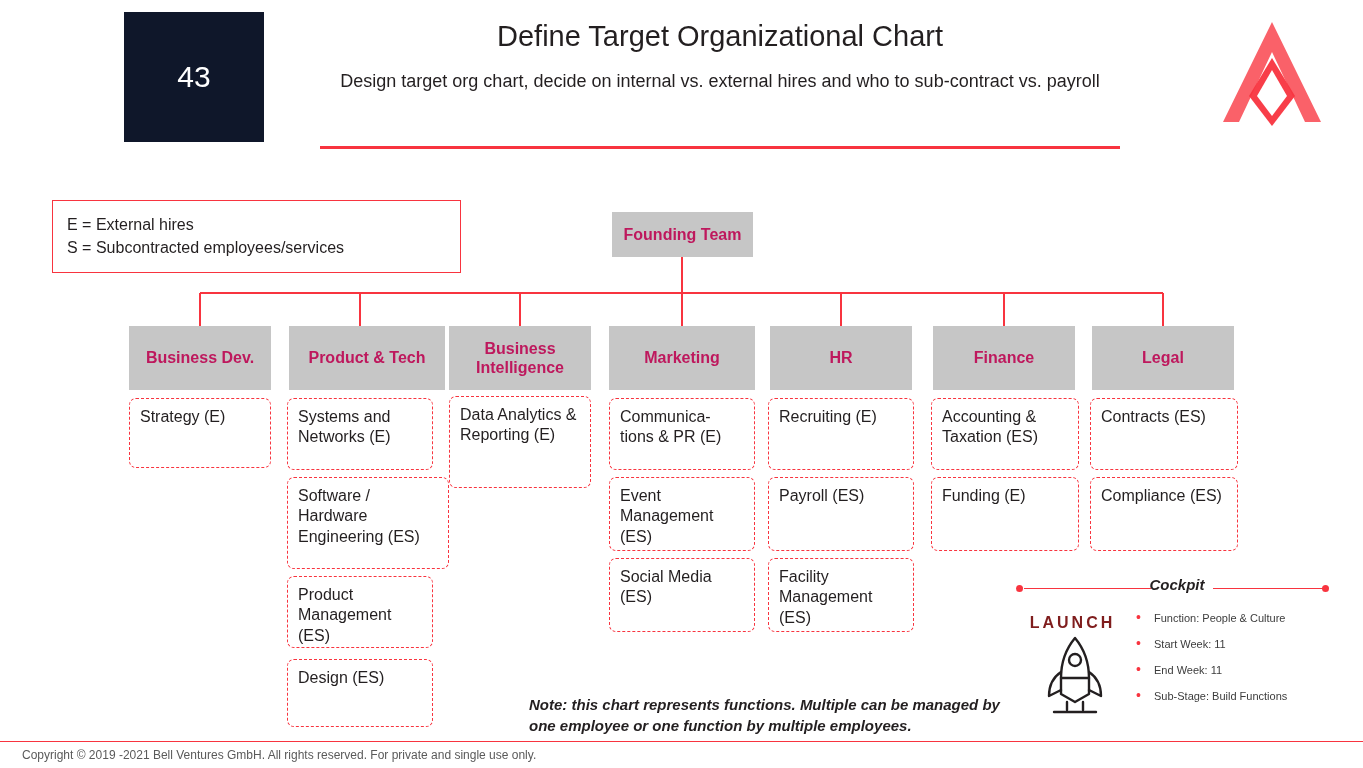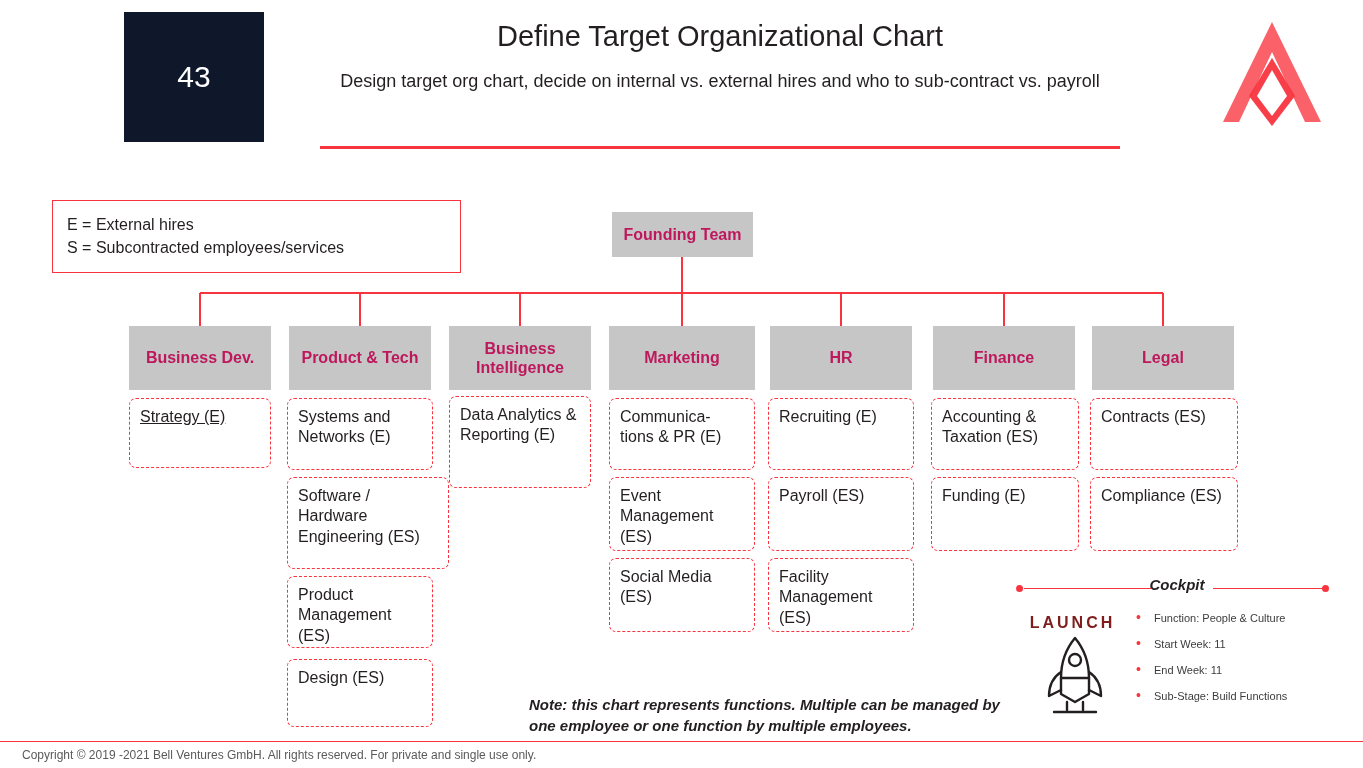--- a/index.html
+++ b/index.html
@@ -125,23 +125,23 @@
     <path d="M682,293 L682,326"></path>
     <path d="M841,293 L841,326"></path>
     <path d="M1004,293 L1004,326"></path>
     <path d="M1163,293 L1163,326"></path>
   </g>
 </svg>
 
 <div class="node-head founding">Founding Team</div>
 
 <div class="node-head col-head" style="left:129px; width:142px;">Business Dev.</div>
-<div class="sub-box" style="left:129px; top:398px; width:142px; height:70px;text-decoration:underline;">Strategy (E)</div>
-
-<div class="node-head col-head" style="left:289px; width:142px;">Product &amp; Tech</div>
+<div class="sub-box" style="left:129px; top:398px; width:142px; height:70px;">Strategy (E)</div>
+
+<div class="node-head col-head" style="left:289px; width:156px;">Product &amp; Tech</div>
 <div class="sub-box" style="left:287px; top:398px; width:146px; height:72px;">Systems and Networks (E)</div>
 <div class="sub-box" style="left:287px; top:477px; width:162px; height:92px;">Software / Hardware Engineering (ES)</div>
 <div class="sub-box" style="left:287px; top:576px; width:146px; height:72px;">Product Management (ES)</div>
 <div class="sub-box" style="left:287px; top:659px; width:146px; height:68px;">Design (ES)</div>
 
 <div class="node-head col-head" style="left:449px; width:142px;">Business Intelligence</div>
 <div class="sub-box" style="left:449px; top:396px; width:142px; height:92px;">Data Analytics &amp; Reporting (E)</div>
 
 <div class="node-head col-head" style="left:609px; width:146px;">Marketing</div>
 <div class="sub-box" style="left:609px; top:398px; width:146px; height:72px;">Communica-tions &amp; PR (E)</div>

